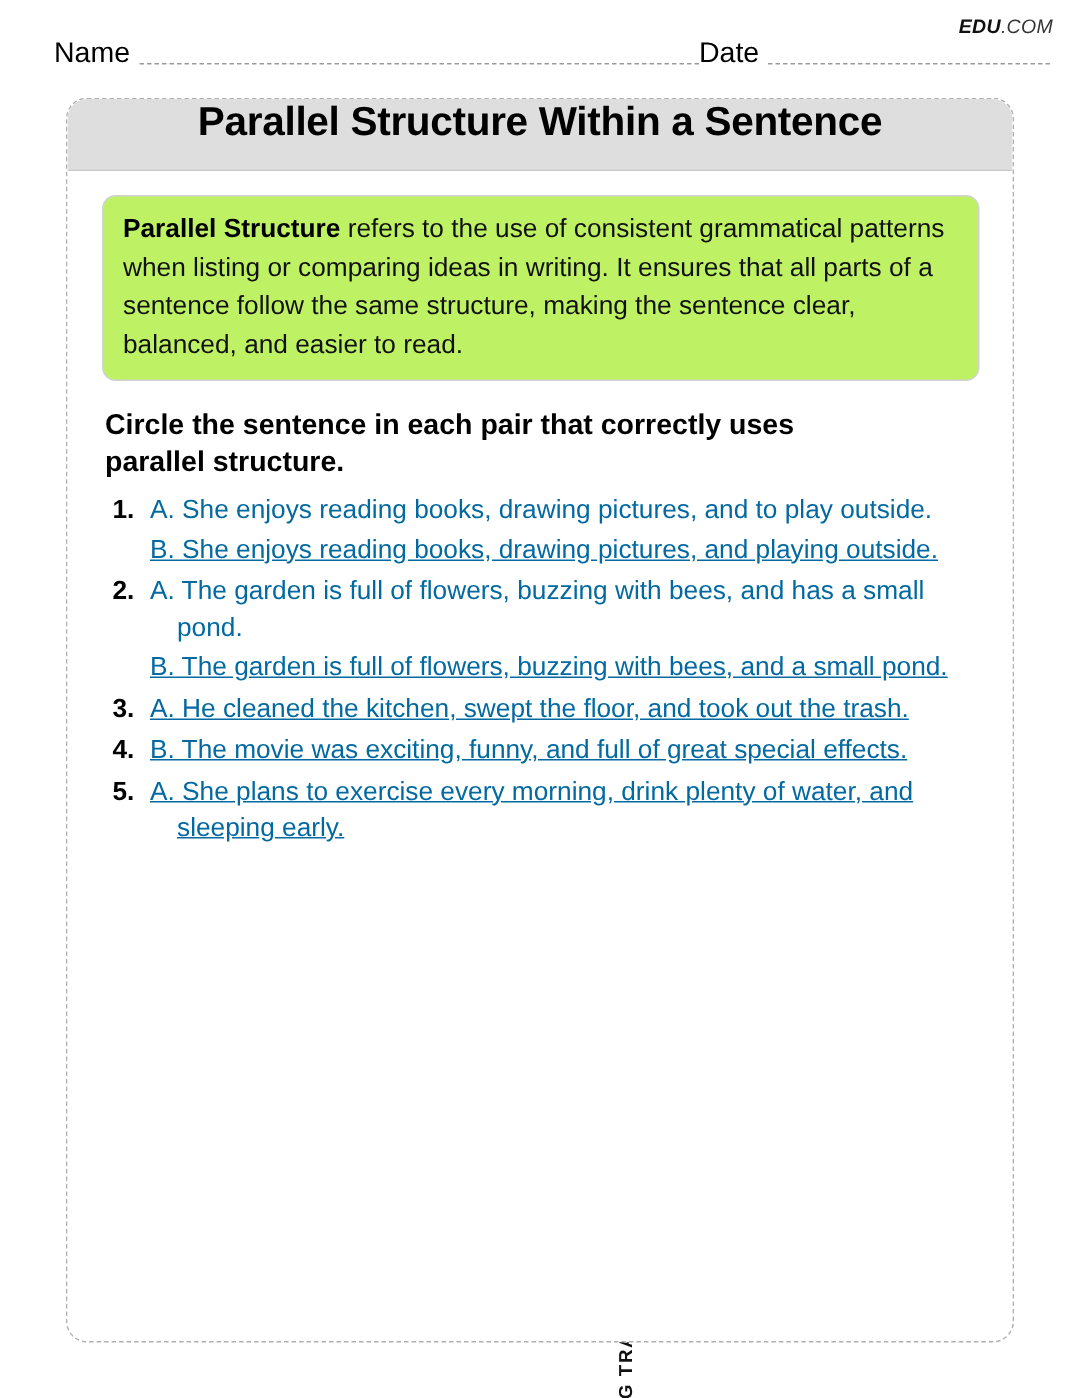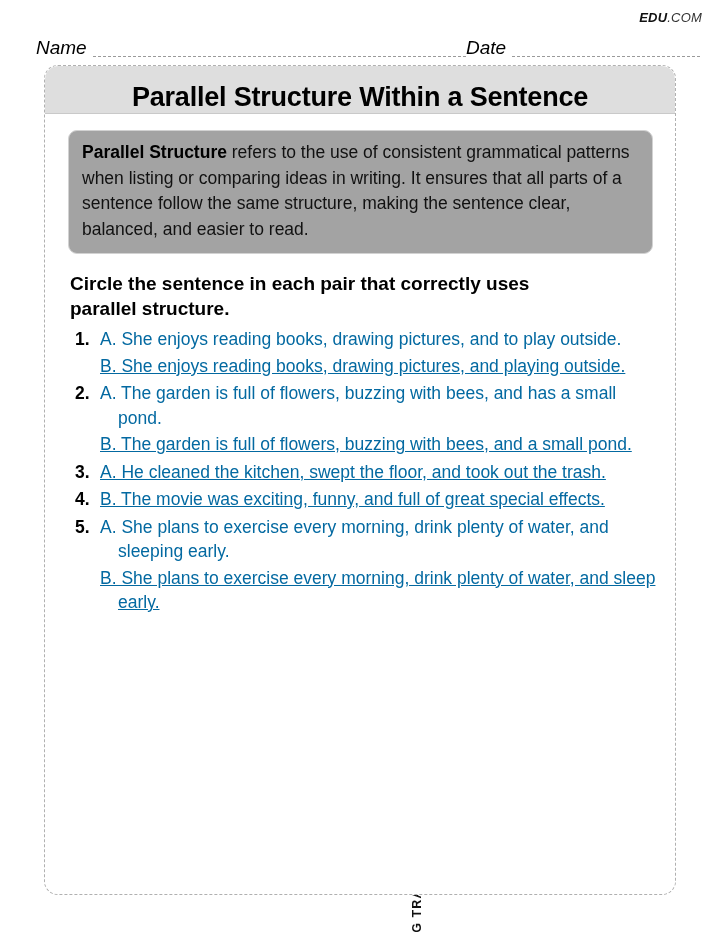--- a/index.html
+++ b/index.html
@@ -39,24 +39,23 @@
   
   .namedate {
     position: absolute;
     top: 32px;
     left: 36px;
     right: 20px;
     height: 26px;
   }
   .field {
     position: absolute;
-    bottom: 0;
+    bottom: 12px;
     display: flex;
-    align-items: center;
-    font-style: italic;
+    align-items: flex-start;
   }
   .field-name { left: 0; width: 430px; }
   .field-date { left: 430px; width: 234px; }
   .field-label {
     font-size: 19px;
     line-height: 20px;
     color: #000;
     white-space: nowrap;
     padding-right: 6px;
   }
@@ -78,42 +77,42 @@
     background: #ffffff;
     box-sizing: border-box;
     overflow: hidden;
   }
 
   .card-header {
     height: 47px;
     background: #dedede;
     border-bottom: 1px solid #c9c9c9;
     display: flex;
-    align-items: flex-end;
+    align-items: flex-start;
     justify-content: center;
     border-radius: 13px 13px 0 0;
   }
   .card-title {
     font-size: 27px;
     font-weight: bold;
     letter-spacing: -0.2px;
     color: #000000;
     text-align: center;
     white-space: nowrap;
   }
 
   .card-body {
     padding: 14px 18px 0 22px;
   }
 
   
   .definition {
     border: 1px solid #d2d2d2;
     border-radius: 9px;
-    background: #a3a3a3;
+    background: #bef264;
     padding: 9px 13px 11px 13px;
     margin: 2px 4px 0 1px;
   }
   .definition p {
     margin: 0;
     font-size: 17.5px;
     line-height: 25.5px;
     color: #111111;
   }
   .definition .term {
@@ -242,19 +241,18 @@
       </li>
 
       <li class="question">
         <span class="q-num">4.</span>
         <p class="q-option">B. The movie was exciting, funny, and full of great special effects.</p>
       </li>
 
       <li class="question">
         <span class="q-num">5.</span>
         <p class="q-option">A. She plans to exercise every morning, drink plenty of water, and sleeping early.</p>
-        <p class="q-option">B. She plans to exercise every morning, drink plenty of water, and sleep early.</p>
       </li>
 
     </ol>
 
   </div>
 </div>
 
 </body></html>

